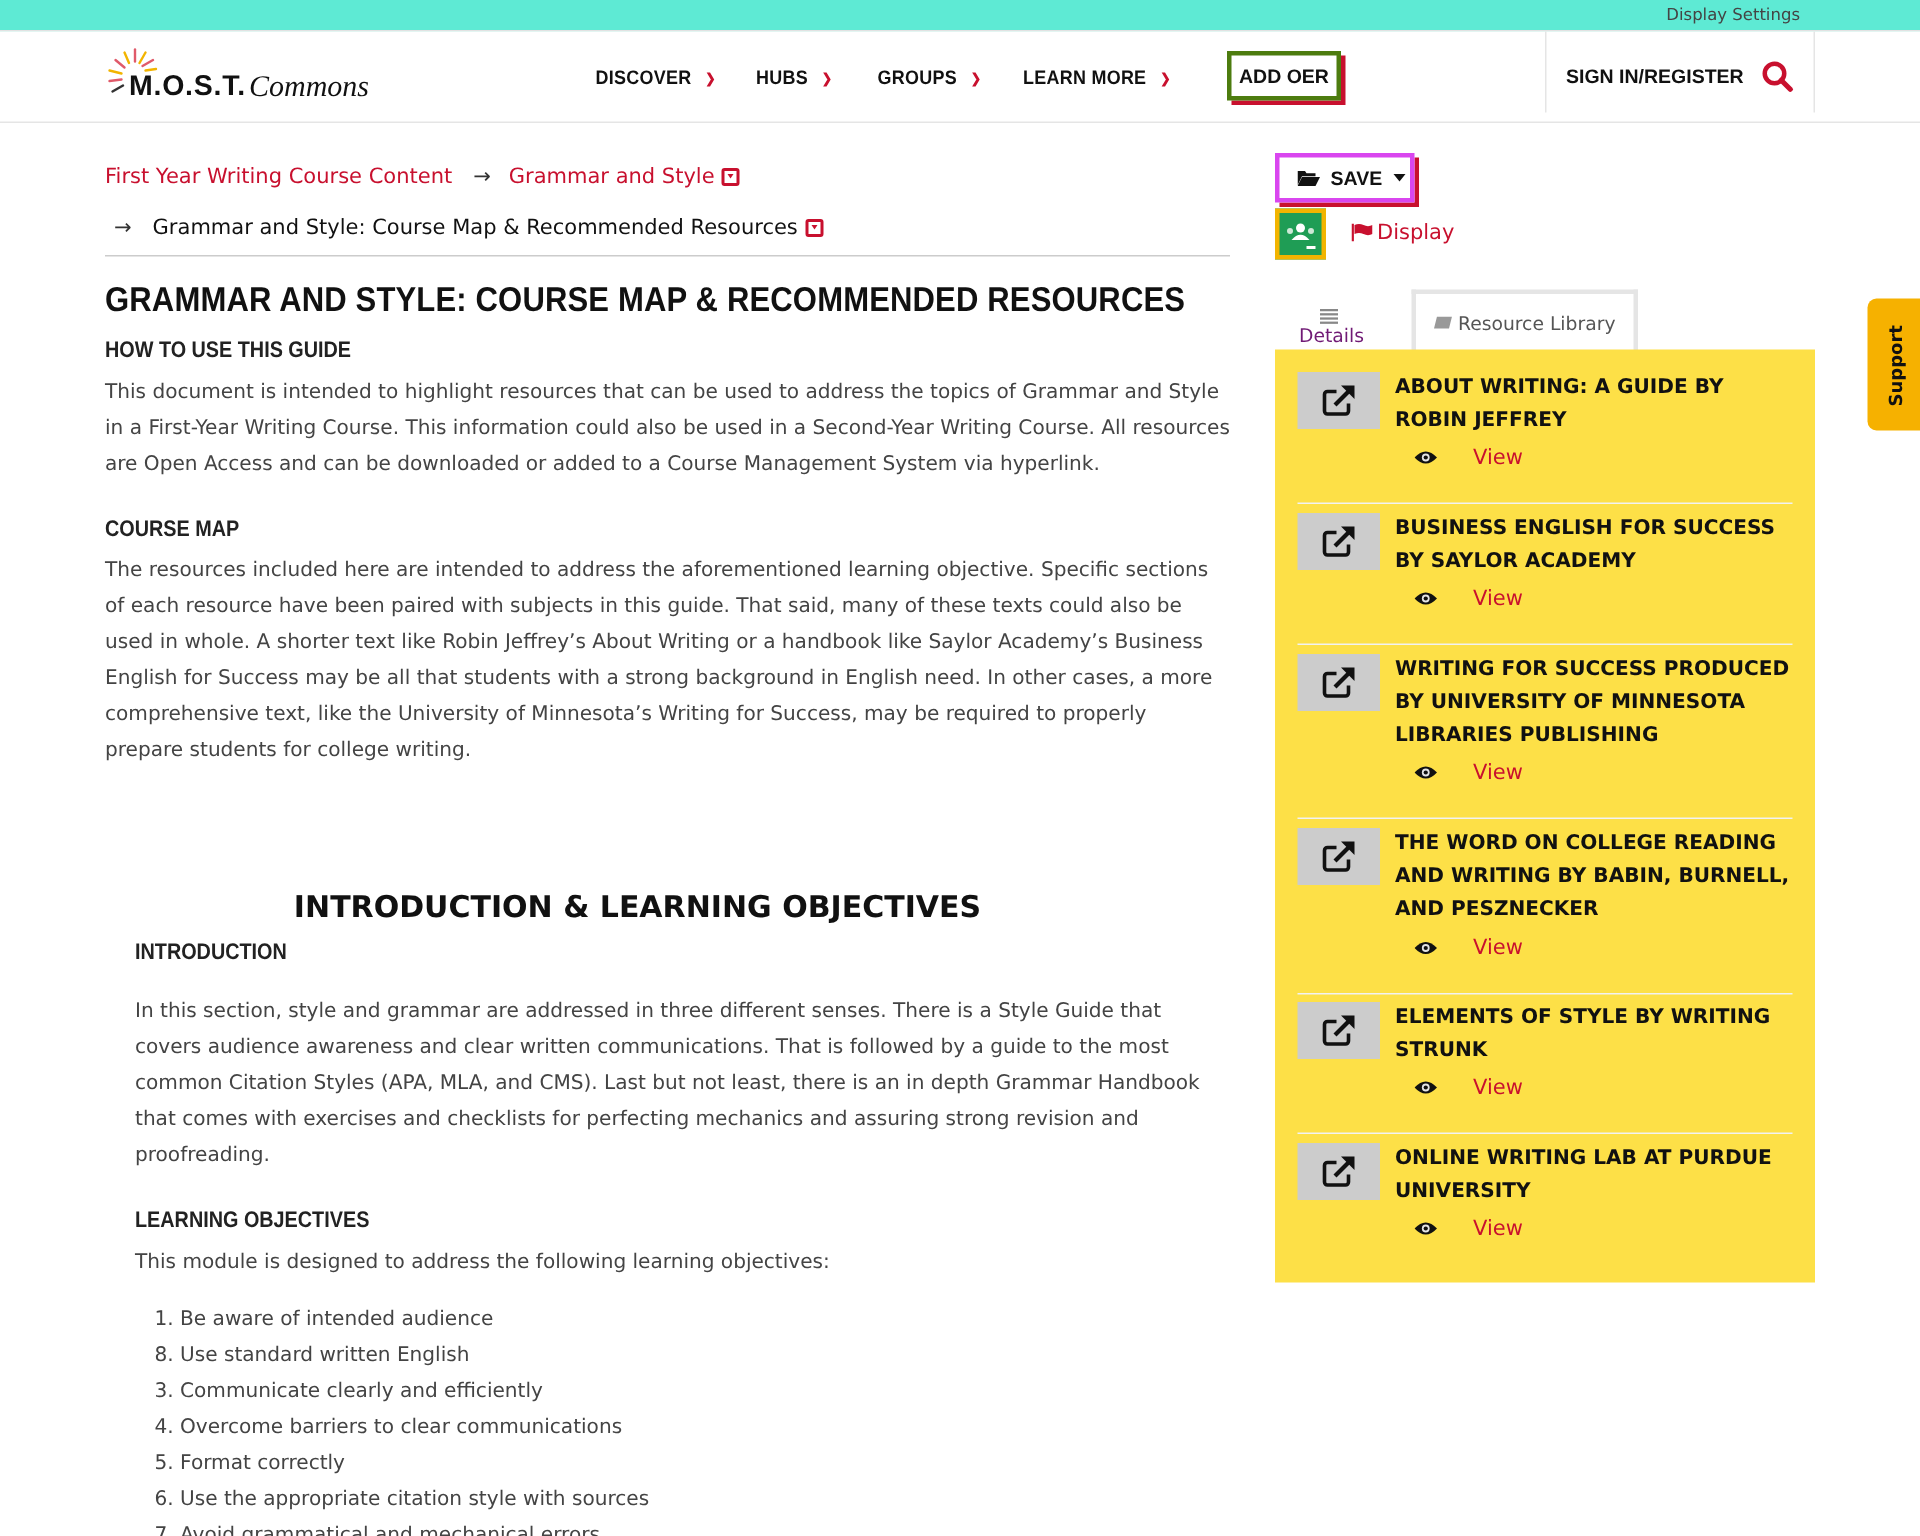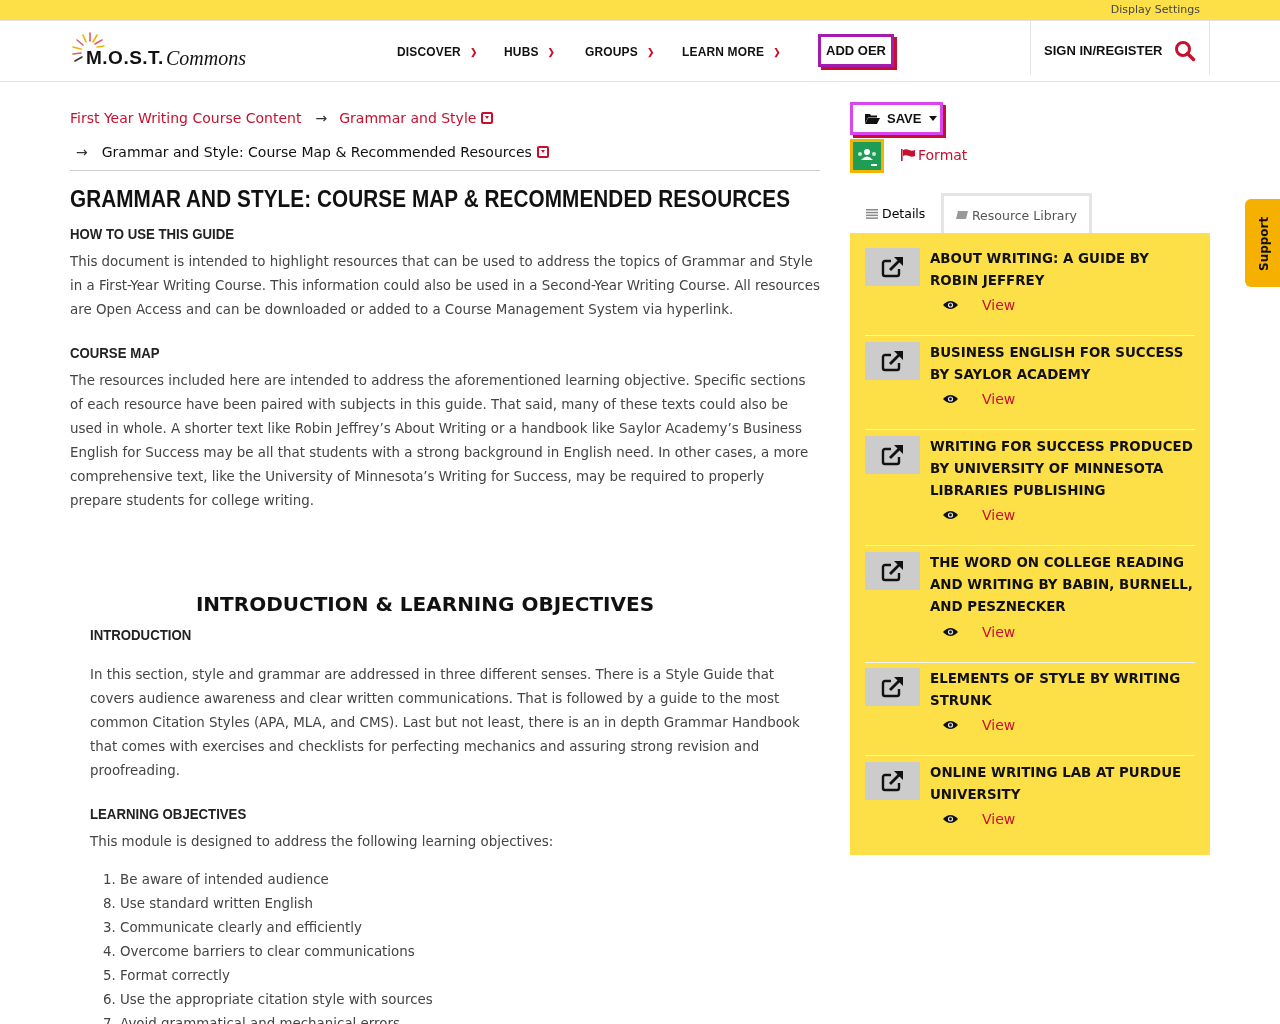--- a/index.html
+++ b/index.html
@@ -1,35 +1,35 @@
 <!DOCTYPE html>
 <html><head>
 <meta charset="utf-8">
 <style>
   * { box-sizing: border-box; margin: 0; padding: 0; }
   html, body { width: 1280px; height: 1024px; overflow: hidden; background: #fff; }
   body { font-family: "DejaVu Sans", sans-serif; color: #333; position: relative; }
 
-  .topbar { position: absolute; left: 0; top: 0; width: 1280px; height: 21px; background: #fde047; border-bottom: 1px solid #e2e2e2; padding-left: 37px; }
+  .topbar { position: absolute; left: 0; top: 0; width: 1280px; height: 21px; background: #5eead4; border-bottom: 1px solid #e2e2e2; padding-left: 37px; }
   .topbar .display-settings { position: absolute; right: 80px; top: 3px; font-size: 11px; color: #444; }
 
   .header { position: absolute; left: 0; top: 21px; width: 1280px; height: 61px; border-bottom: 1px solid #e5e5e5; background: #fff; }
   .logo { position: absolute; left: 70px; top: 9px; width: 185px; height: 42px; }
   .logo .rays { position: absolute; left: 0; top: 0; width: 40px; height: 40px; }
   .logo .brand { position: absolute; left: 16px; top: 17px; font-family: "Liberation Sans", sans-serif; font-weight: bold; font-size: 19px; color: #111; letter-spacing: 0.5px; }
   .logo .brand-ital { position: absolute; left: 96px; top: 17px; font-family: "Liberation Serif", serif; font-style: italic; font-size: 20px; color: #111; }
 
   .nav { position: absolute; left: 397px; top: 0; height: 61px; display: flex; align-items: center; }
   .nav-item { display: flex; align-items: center; font-family: "Liberation Sans", sans-serif; font-weight: bold; font-size: 13px; color: #111; letter-spacing: 0.2px; transform: scaleX(0.92); transform-origin: left; }
   .nav-item .chev { color: #c8102e; font-size: 9px; margin-left: 10px; }
   .nav-item.discover { position: absolute; left: 0; }
   .nav-item.hubs { position: absolute; left: 107px; }
   .nav-item.groups { position: absolute; left: 188px; }
   .nav-item.learn { position: absolute; left: 285px; white-space: nowrap; }
-  .add-oer { position: absolute; left: 818px; top: 13px; width: 76px; height: 33px; border: 3px solid #a21caf; box-shadow: 3px 3px 0 #c8102e; display: flex; align-items: center; justify-content: center; font-family: "Liberation Sans", sans-serif; font-weight: bold; font-size: 13px; color: #111; background: #fff; }
+  .add-oer { position: absolute; left: 818px; top: 13px; width: 76px; height: 33px; border: 3px solid #4d7c0f; box-shadow: 3px 3px 0 #c8102e; display: flex; align-items: center; justify-content: center; font-family: "Liberation Sans", sans-serif; font-weight: bold; font-size: 13px; color: #111; background: #fff; }
   .signin-box { position: absolute; left: 1030px; top: 0; width: 180px; height: 54px; border-left: 1px solid #e5e5e5; border-right: 1px solid #e5e5e5; }
   .signin { position: absolute; left: 13px; top: 22px; font-family: "Liberation Sans", sans-serif; font-weight: bold; font-size: 13px; color: #111; white-space: nowrap; }
   .search-icon { position: absolute; left: 143px; top: 19px; width: 22px; height: 22px; }
 
   .breadcrumb { position: absolute; left: 70px; top: 108px; width: 750px; }
   .crumb-row1 { font-size: 14px; color: #c8102e; display: flex; align-items: center; height: 20px; }
   .crumb-row1 .arrow { color: #333; margin: 0 12px 0 14px; }
   .crumb-row2 { margin-top: 14px; display: flex; align-items: center; font-size: 14px; color: #111; height: 20px; padding-left: 6px; }
   .crumb-row2 .arrow { color: #333; margin-right: 14px; }
   .caret-box { display: inline-block; width: 12px; height: 12px; border: 2px solid #c8102e; border-radius: 2px; margin-left: 5px; position: relative; }
@@ -56,21 +56,21 @@
   .lo-list li { font-size: 13.4px; line-height: 24px; color: #444; padding-left: 13px; }
 
   .save-btn { position: absolute; left: 850px; top: 102px; width: 93px; height: 33px; border: 3px solid #d946ef; box-shadow: 3px 3px 0 #c8102e; background: #fff; display: flex; align-items: center; padding-left: 12px; font-family: "Liberation Sans", sans-serif; font-weight: bold; font-size: 13px; color: #111; }
   .save-btn .folder { width: 15px; height: 11px; margin-right: 7px; }
   .save-btn .caret { margin-left: 8px; border-left: 4px solid transparent; border-right: 4px solid transparent; border-top: 5px solid #111; }
   .classroom { position: absolute; left: 850px; top: 139px; width: 34px; height: 34px; border: 3px solid #f2b400; background: #1f9d55; }
   .report { position: absolute; left: 901px; top: 147px; font-size: 14px; color: #c8102e; display: flex; align-items: center; }
   .report .flag { width: 14px; height: 12px; margin-right: 3px; }
 
   .tabs { position: absolute; left: 850px; top: 193px; width: 360px; height: 40px; }
-  .tab-details { position: absolute; left: 16px; top: 13px; font-size: 12.5px; color: #000000; display: flex; align-items: center; }
+  .tab-details { position: absolute; left: 16px; top: 13px; font-size: 12.5px; color: #701a75; display: flex; align-items: center; flex-direction: column; }
   .tab-library { position: absolute; left: 91px; top: 0; width: 151px; height: 42px; border: 3px solid #e5e5e5; border-bottom: none; background: #fff; font-size: 12.5px; color: #555; display: flex; align-items: center; justify-content: center; }
   .list-ico { width: 12px; height: 10px; margin-right: 4px; }
 
   .library { position: absolute; left: 850px; top: 233px; width: 360px; height: 622px; background: #fde047; }
   .res { position: absolute; left: 15px; width: 330px; }
   .res .thumb { position: absolute; left: 0; top: 0; width: 55px; height: 38px; background: #ccc; display: flex; align-items: center; justify-content: center; }
   .res .title { position: absolute; left: 65px; top: 0; width: 265px; font-size: 13.4px; font-weight: bold; color: #111; line-height: 22px; }
   .res .view { position: absolute; left: 78px; display: flex; align-items: center; font-size: 14px; color: #c8102e; gap: 21px; }
   .res .view .eye { width: 15px; height: 10px; margin-right: 3px; }
   .res .sep { position: absolute; left: 0; width: 330px; height: 1px; background: #f2f2f2; }
@@ -191,21 +191,21 @@
     <circle cx="21" cy="12" r="2" fill="#cde8d6"></circle>
     <rect x="18" y="22" width="6" height="2" fill="#fff"></rect>
   </svg>
 </div>
 
 <div class="report">
   <svg class="flag" viewBox="0 0 14 12">
     <rect x="0" y="0" width="1.6" height="12" fill="#c8102e"></rect>
     <path d="M2 1 q3 -1.5 6 0 t6 0 v6 q-3 1.5 -6 0 t-6 0 z" fill="#c8102e"></path>
   </svg>
-  <span>Format</span>
+  <span>Display</span>
 </div>
 
 <div class="tabs">
   <div class="tab-details">
     <svg class="list-ico" viewBox="0 0 12 10">
       <rect x="0" y="0" width="12" height="1.5" fill="#888"></rect>
         <rect x="0" y="2.8" width="12" height="1.5" fill="#888"></rect>
       <rect x="0" y="5.6" width="12" height="1.5" fill="#888"></rect>
         <rect x="0" y="8.4" width="12" height="1.5" fill="#888"></rect>
     </svg>

